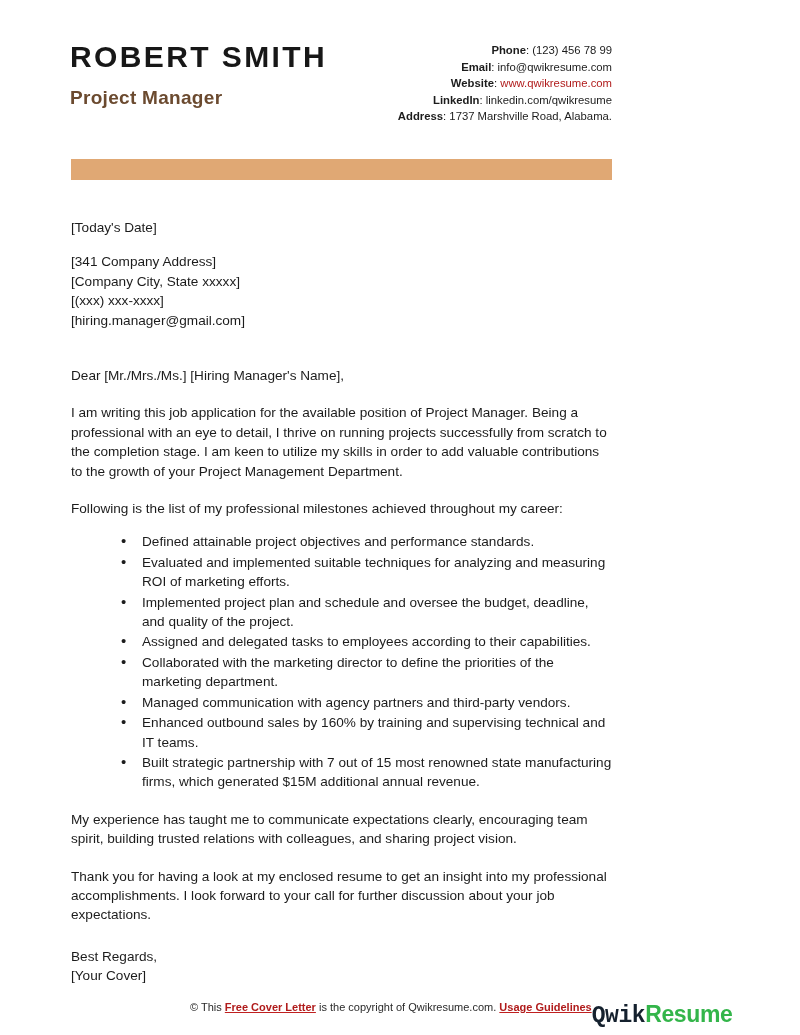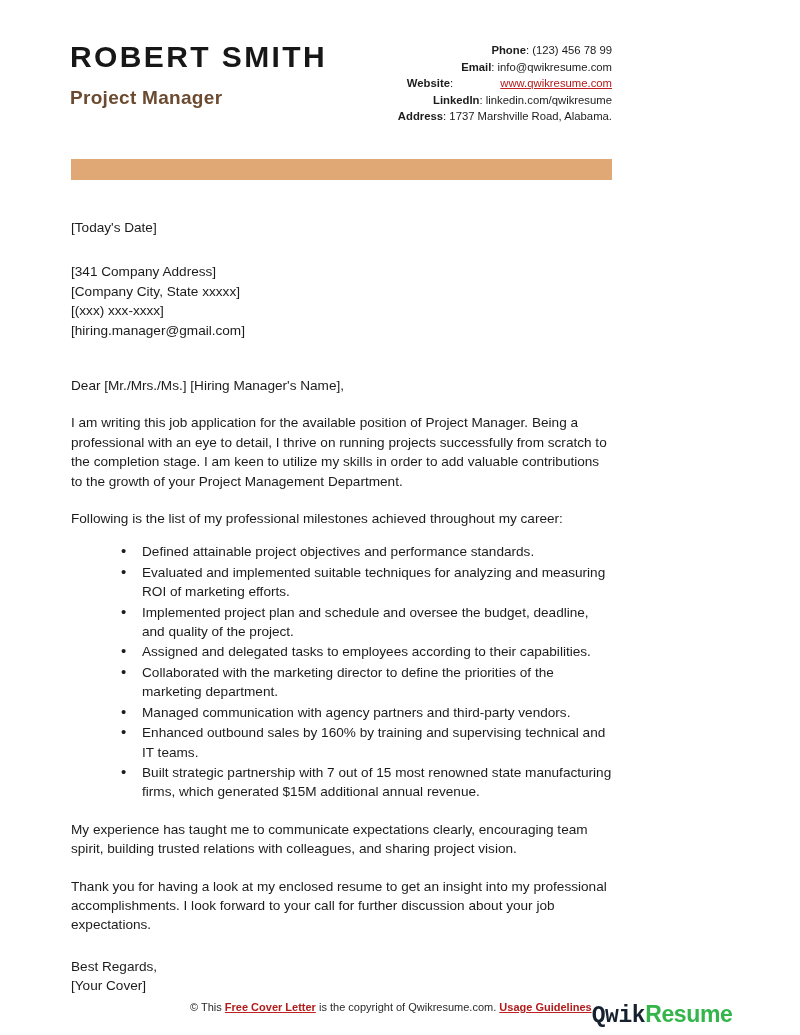--- a/index.html
+++ b/index.html
@@ -52,42 +52,40 @@
     text-align: right;
     font-size: 11.3px;
     line-height: 16.6px;
     color: #1c1c1c;
     padding-top: 8px;
   }
   .contact .row { white-space: nowrap; }
   .contact .lbl { font-weight: bold; }
   .link-red {
     color: #b01b1b;
-    text-decoration: underline;
     text-decoration-color: #c02020;
-    margin-left: 44px;
   }
 
   
   .bar-wrap { padding: 0 72px 0 71px; margin-top: 34px; }
   .tan-bar {
     height: 21px;
     width: 100%;
     background: #e0a874;
   }
 
   
   .content {
     padding: 0 72px 0 71px;
     font-size: 13.6px;
     line-height: 19.4px;
     color: #1c1c1c;
   }
   .block-gap-lg { height: 38px; }
-  .addr-date { margin-bottom: 25px; }
+  .addr-date { margin-bottom: 15px; }
   .addr-line { white-space: nowrap; }
 
   .salutation { margin-top: 36px; }
   p.para { margin: 18px 0 0 0; }
   p.para.first { margin-top: 18px; }
 
   ul.bullets {
     margin: 14px 0 0 0;
     padding-left: 50px;
     list-style: none;

